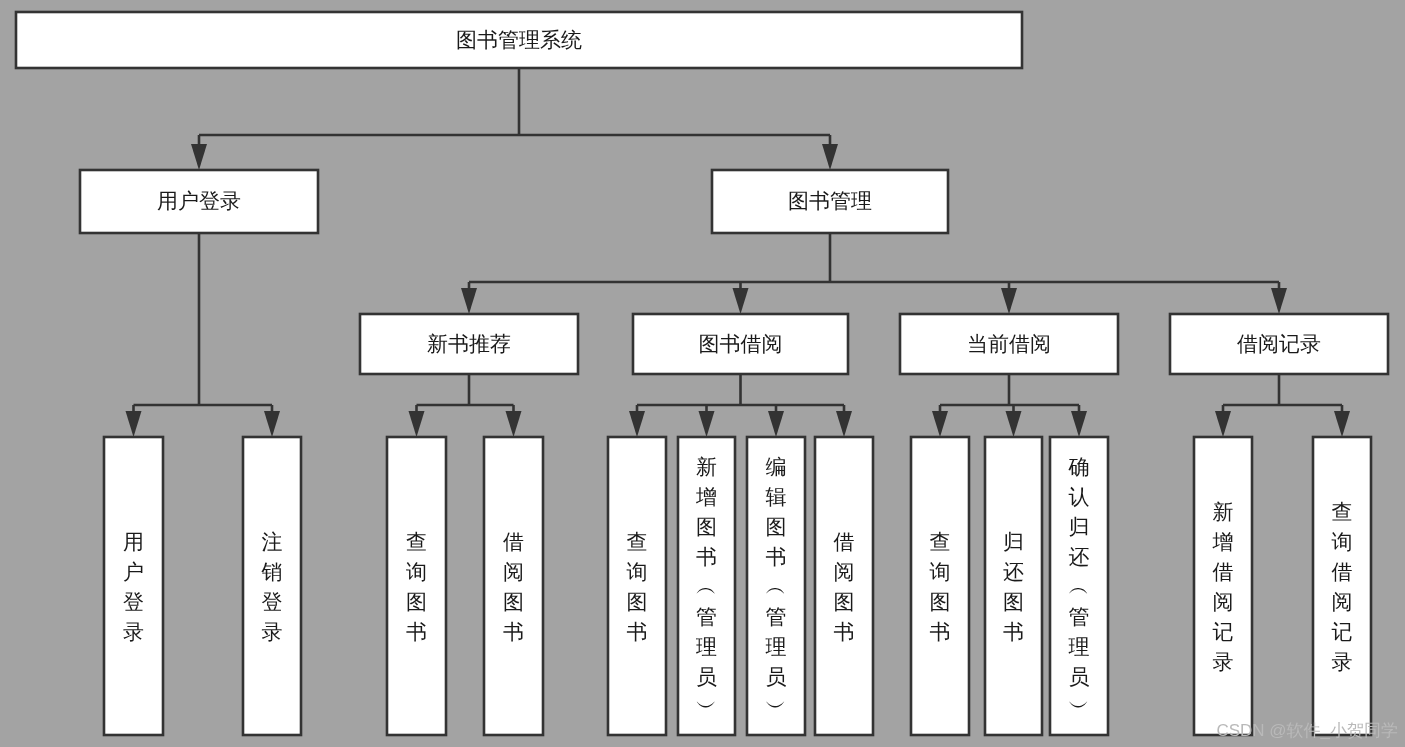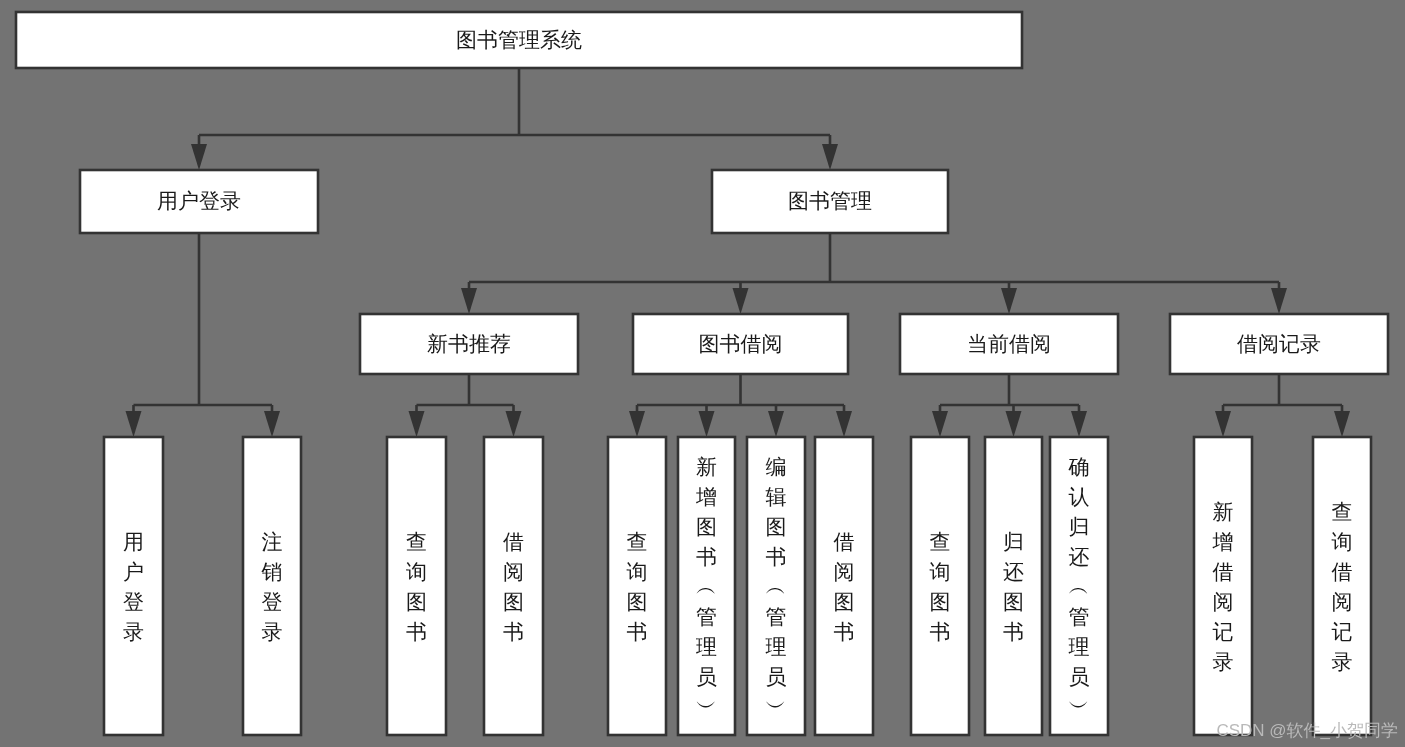--- a/index.html
+++ b/index.html
@@ -8,21 +8,21 @@
     padding: 0;
     background: #ffffff;
   }
   body {
     font-family: "Liberation Sans", "DejaVu Sans", sans-serif;
   }
   #diagram-root {
     position: relative;
     width: 1405px;
     height: 747px;
-    background: #737373;
+    background: #a3a3a3;
     overflow: hidden;
   }
   svg#flowchart {
     position: absolute;
     top: 0;
     left: 0;
     width: 1405px;
     height: 747px;
     display: block;
   }

